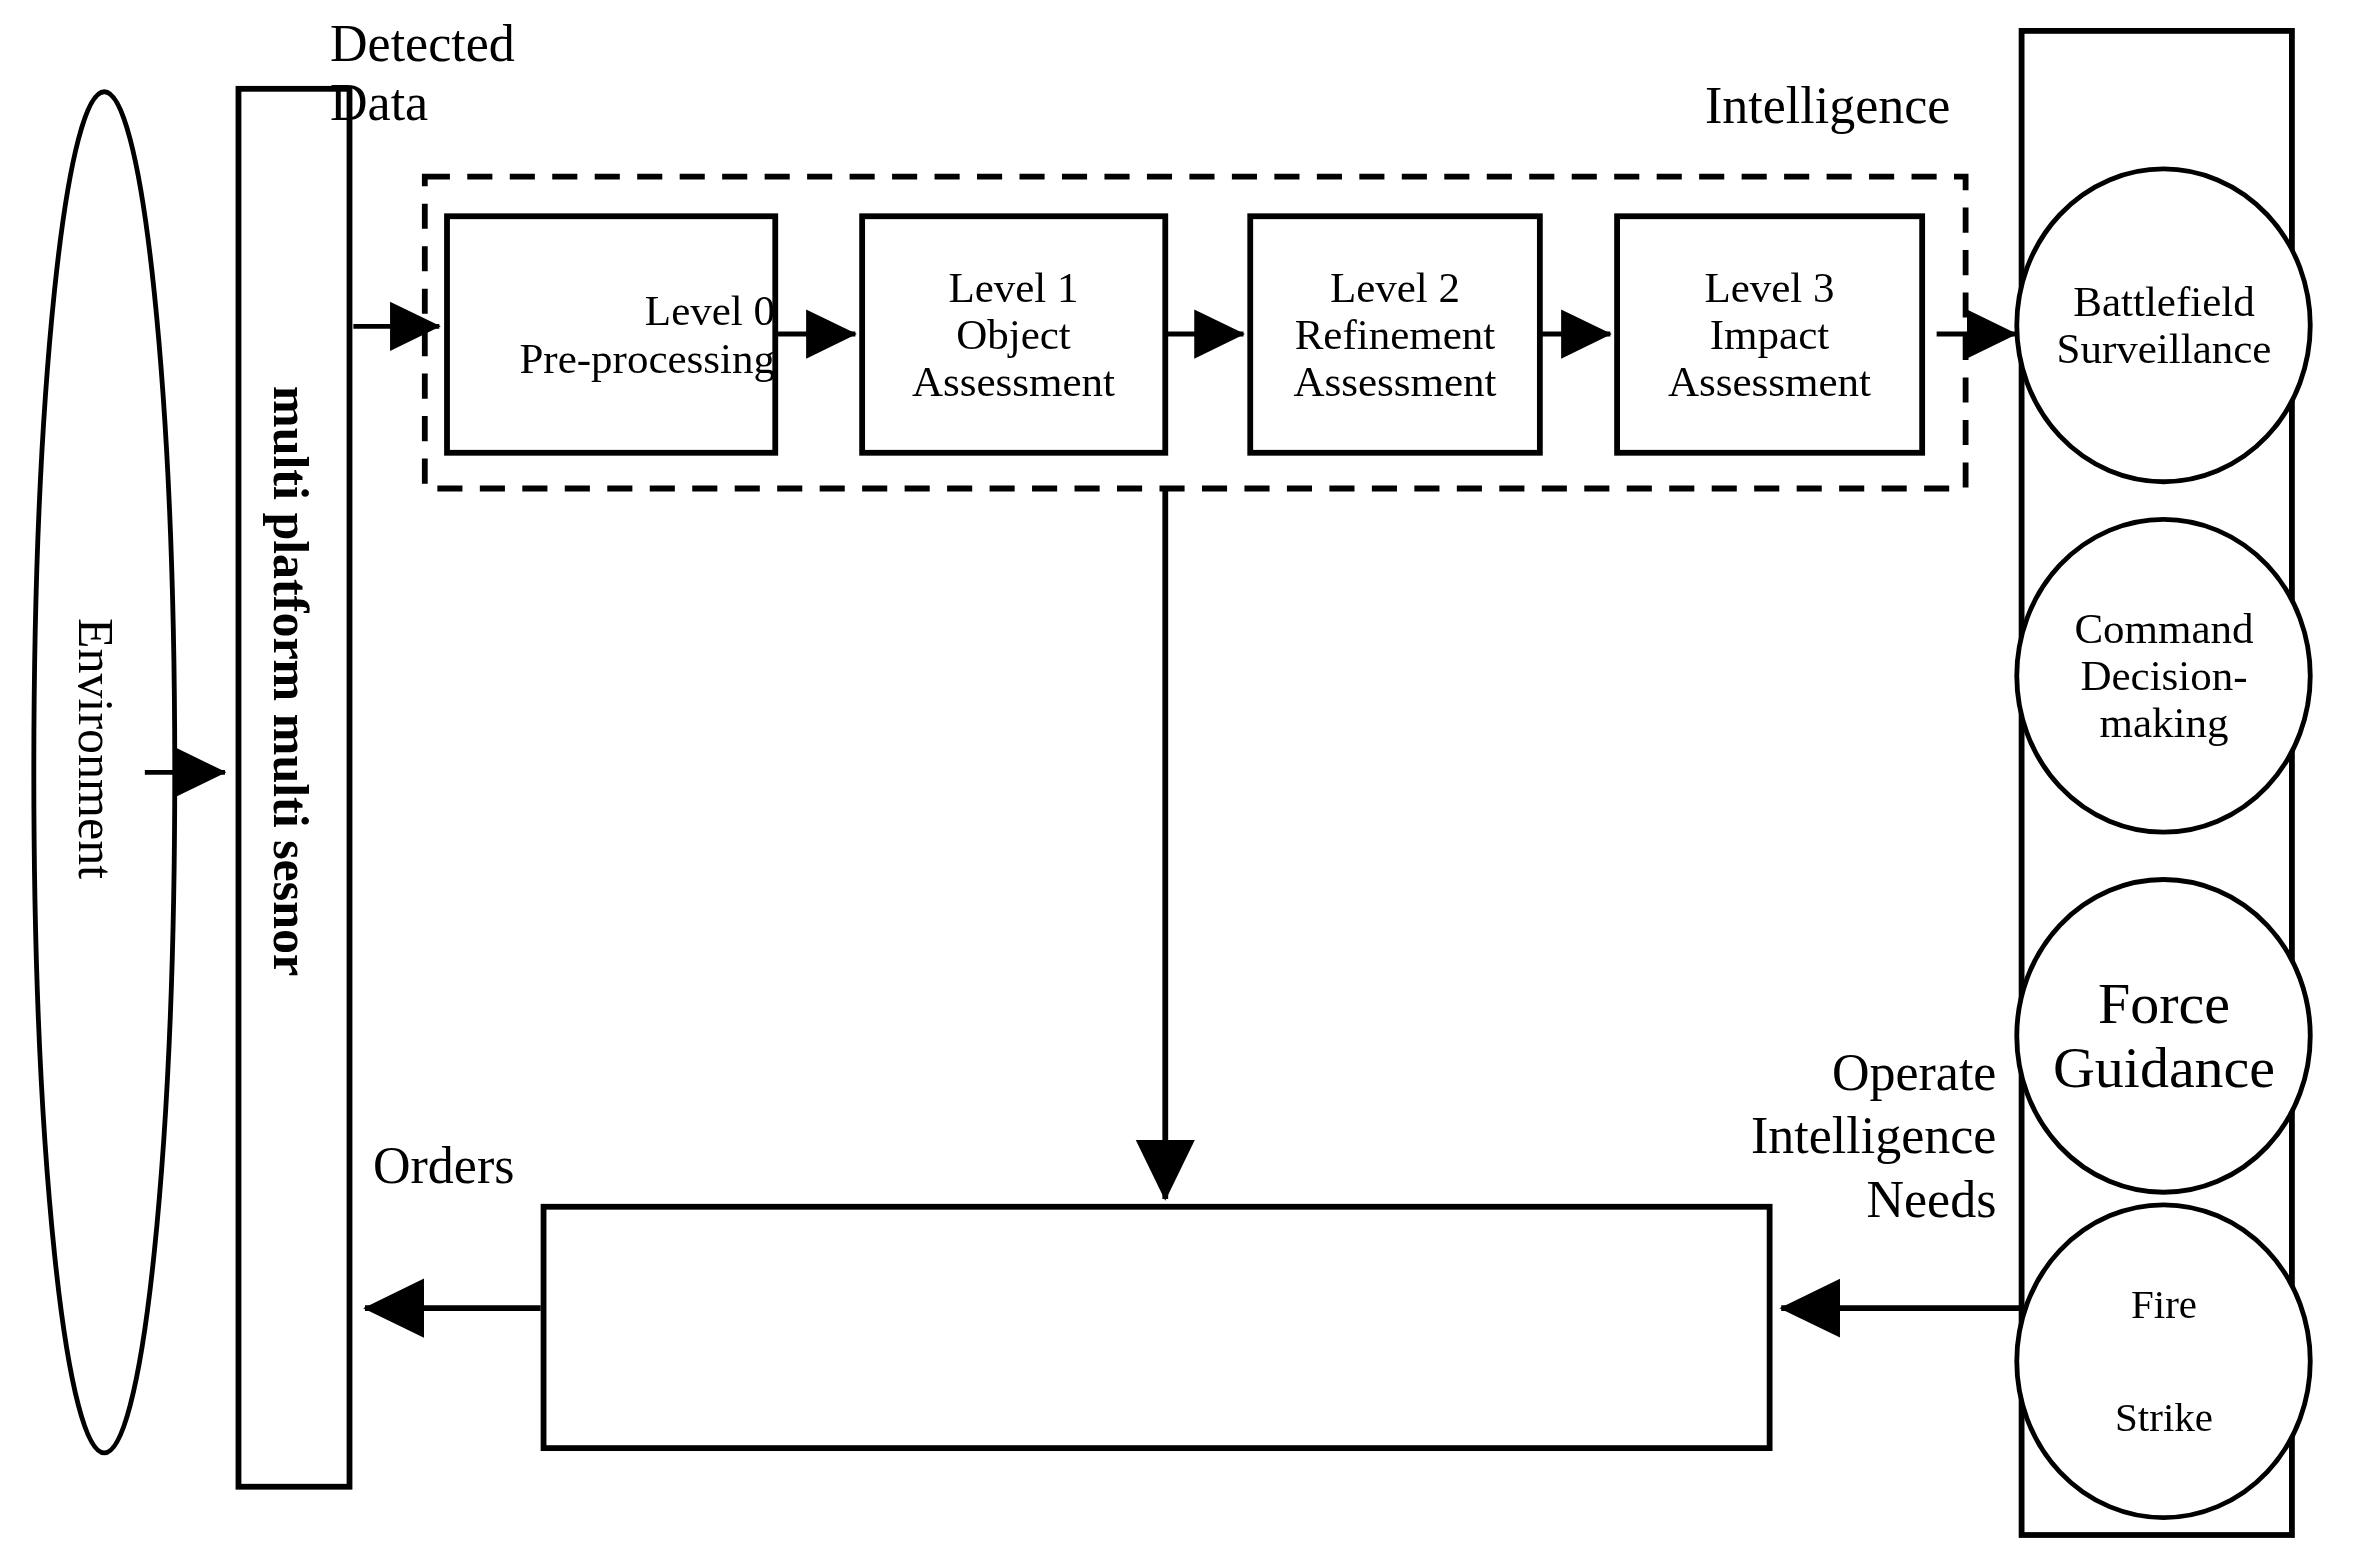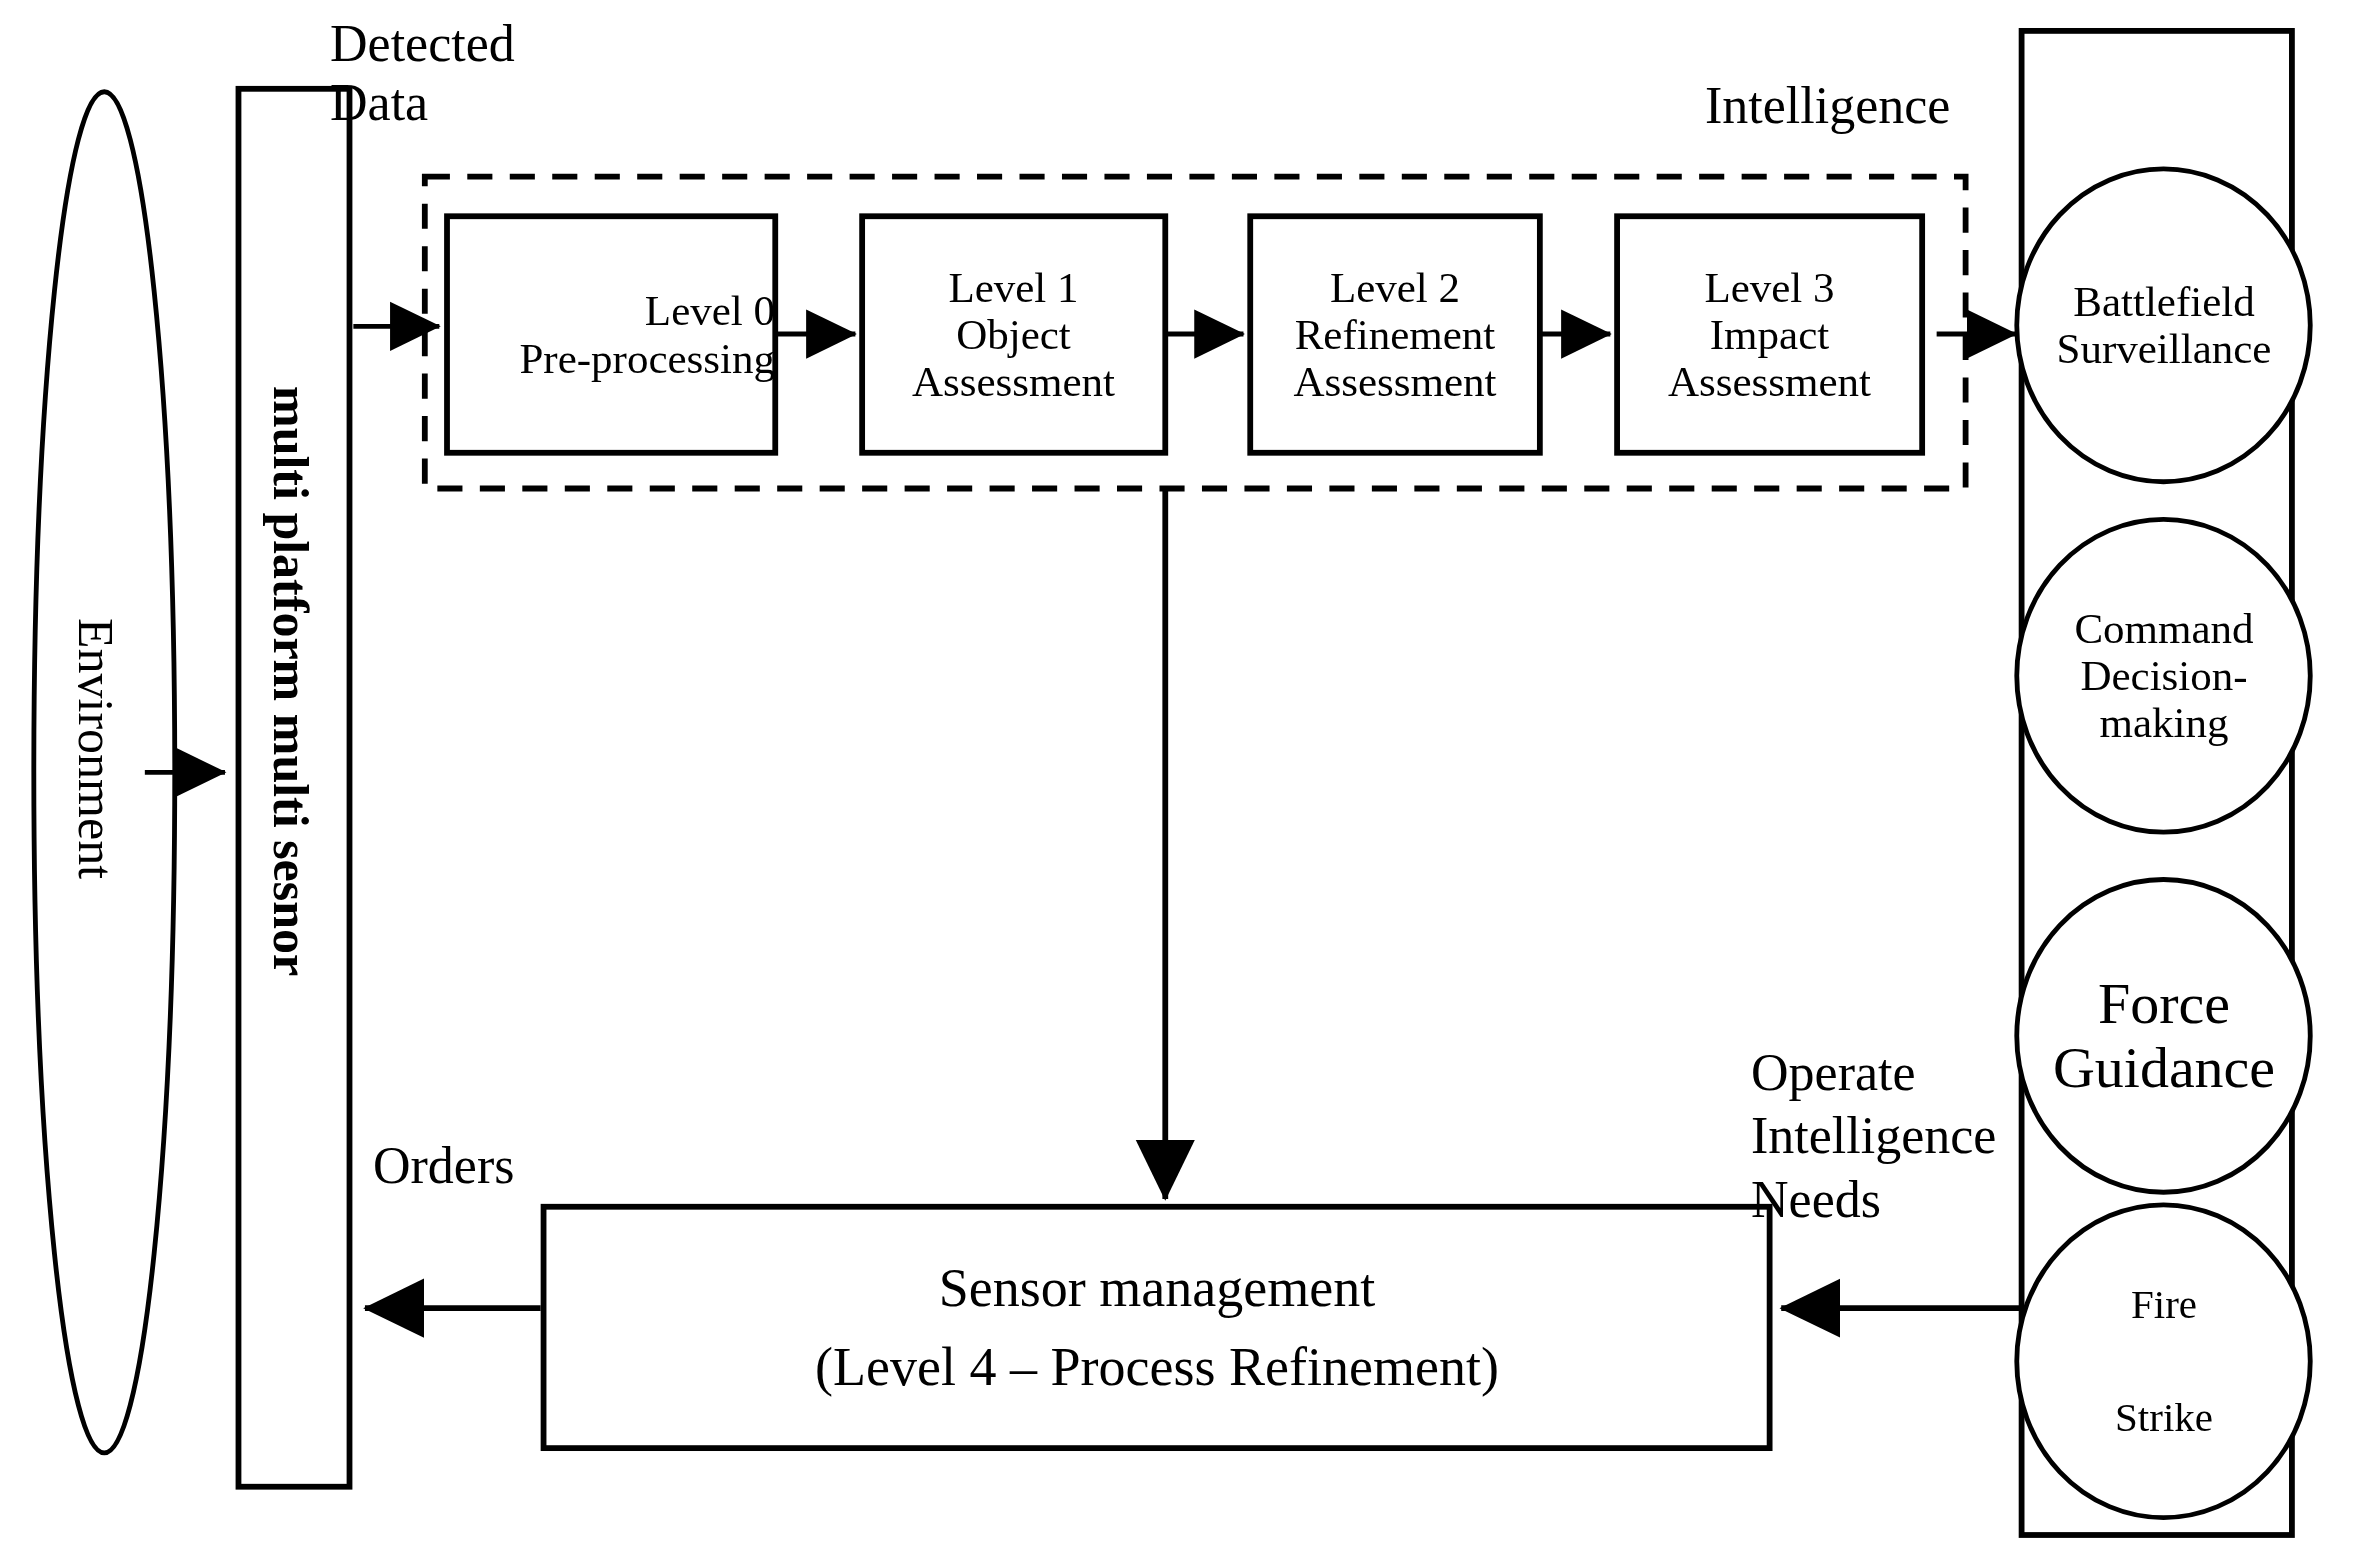--- a/index.html
+++ b/index.html
@@ -137,29 +137,24 @@
 
   <div class="boxtext" style="left:1617px; top:216px; width:305px; height:237px; font-size:43px;">
     <span>Level 3</span>
     <span>Impact</span>
     <span>Assessment</span>
   </div>
 
 
   <div class="lbl free-lbl" style="left:365px; top:1137px; font-size:52px;">Orders</div>
 
-  <div class="lbl free-lbl" style="left:1743px; top:1041px; font-size:52px; line-height:1.22; text-align:left;">Operate
+  <div class="lbl free-lbl" style="left:1743px; top:1041px; font-size:52px; line-height:1.22; text-align:right;">Operate
 Intelligence
 Needs</div>
 
-  <div class="boxtext" style="left:544px; top:1207px; width:1226px; height:241px; font-size:54px;
-              line-height:1.45;">
-    <span>Sensor management</span>
-    <span>(Level 4 – Process Refinement)</span>
-  </div>
 
   <div class="boxtext" style="left:2017px; top:574px; width:294px; height:203px; font-size:43px;">
     <span>Command</span>
     <span>Decision-</span>
     <span>making</span>
   </div>
 
   <div class="boxtext" style="left:2017px; top:246px; width:294px; height:158px; font-size:43px;">
     <span>Battlefield</span>
     <span>Surveillance</span>

